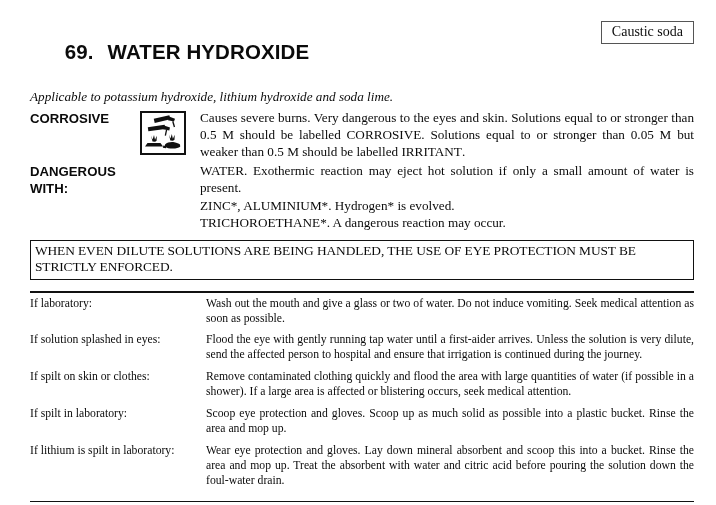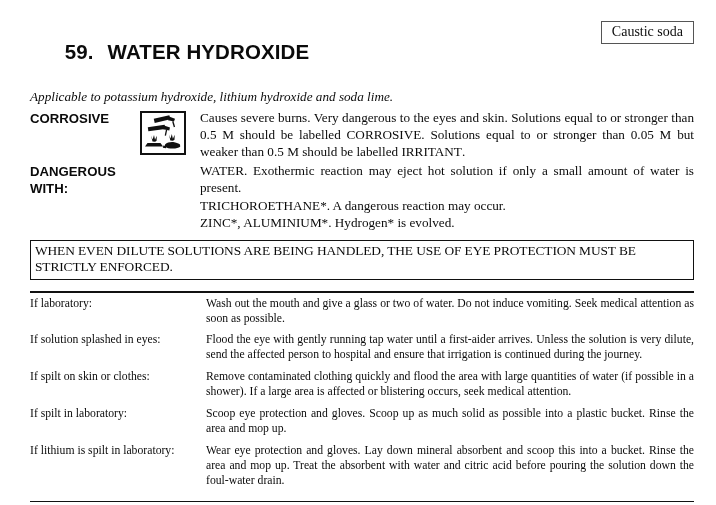--- a/index.html
+++ b/index.html
@@ -159,21 +159,21 @@
   }
   .ds-desc { text-align: justify; }
 </style>
 </head>
 <body>
 
 <div class="page">
 
   <div class="header-row">
     <div class="title">
-      <span class="num">59.</span><span>WATER HYDROXIDE</span>
+      <span class="num">69.</span><span>WATER HYDROXIDE</span>
     </div>
     <div class="synonym-box">Caustic soda</div>
   </div>
 
   <div class="applicable">Applicable to potassium hydroxide, lithium hydroxide and soda lime.</div>
 
   <div class="block corrosive-block">
     <div class="block-label">CORROSIVE</div>
     <div class="hazard-symbol">
       <div class="pictogram">
@@ -206,22 +206,22 @@
     </div>
     <div class="block-body">
       <p><span>Causes severe burns. Very dangerous to the eyes and skin. Solutions equal to or stronger than 0.5 M should be labelled </span><span class="sc">CORROSIVE</span><span>. Solutions equal to or stronger than 0.05 M but weaker than 0.5 M should be labelled </span><span class="sc">IRRITANT</span><span>.</span></p>
     </div>
   </div>
 
   <div class="block dangerous-block">
     <div class="block-label">DANGEROUS WITH:</div>
     <div class="block-body">
       <p>WATER. Exothermic reaction may eject hot solution if only a small amount of water is present.</p>
+      <p>ZINC*, ALUMINIUM*. Hydrogen* is evolved.</p>
       <p>TRICHOROETHANE*. A dangerous reaction may occur.</p>
-      <p>ZINC*, ALUMINIUM*. Hydrogen* is evolved.</p>
     </div>
   </div>
 
   <div class="warning-box">WHEN EVEN DILUTE SOLUTIONS ARE BEING HANDLED, THE USE OF EYE PROTECTION MUST BE STRICTLY ENFORCED.</div>
 
   <hr class="rule-thick">
 
   <table class="fa-table">
     <tbody>
       <tr>

